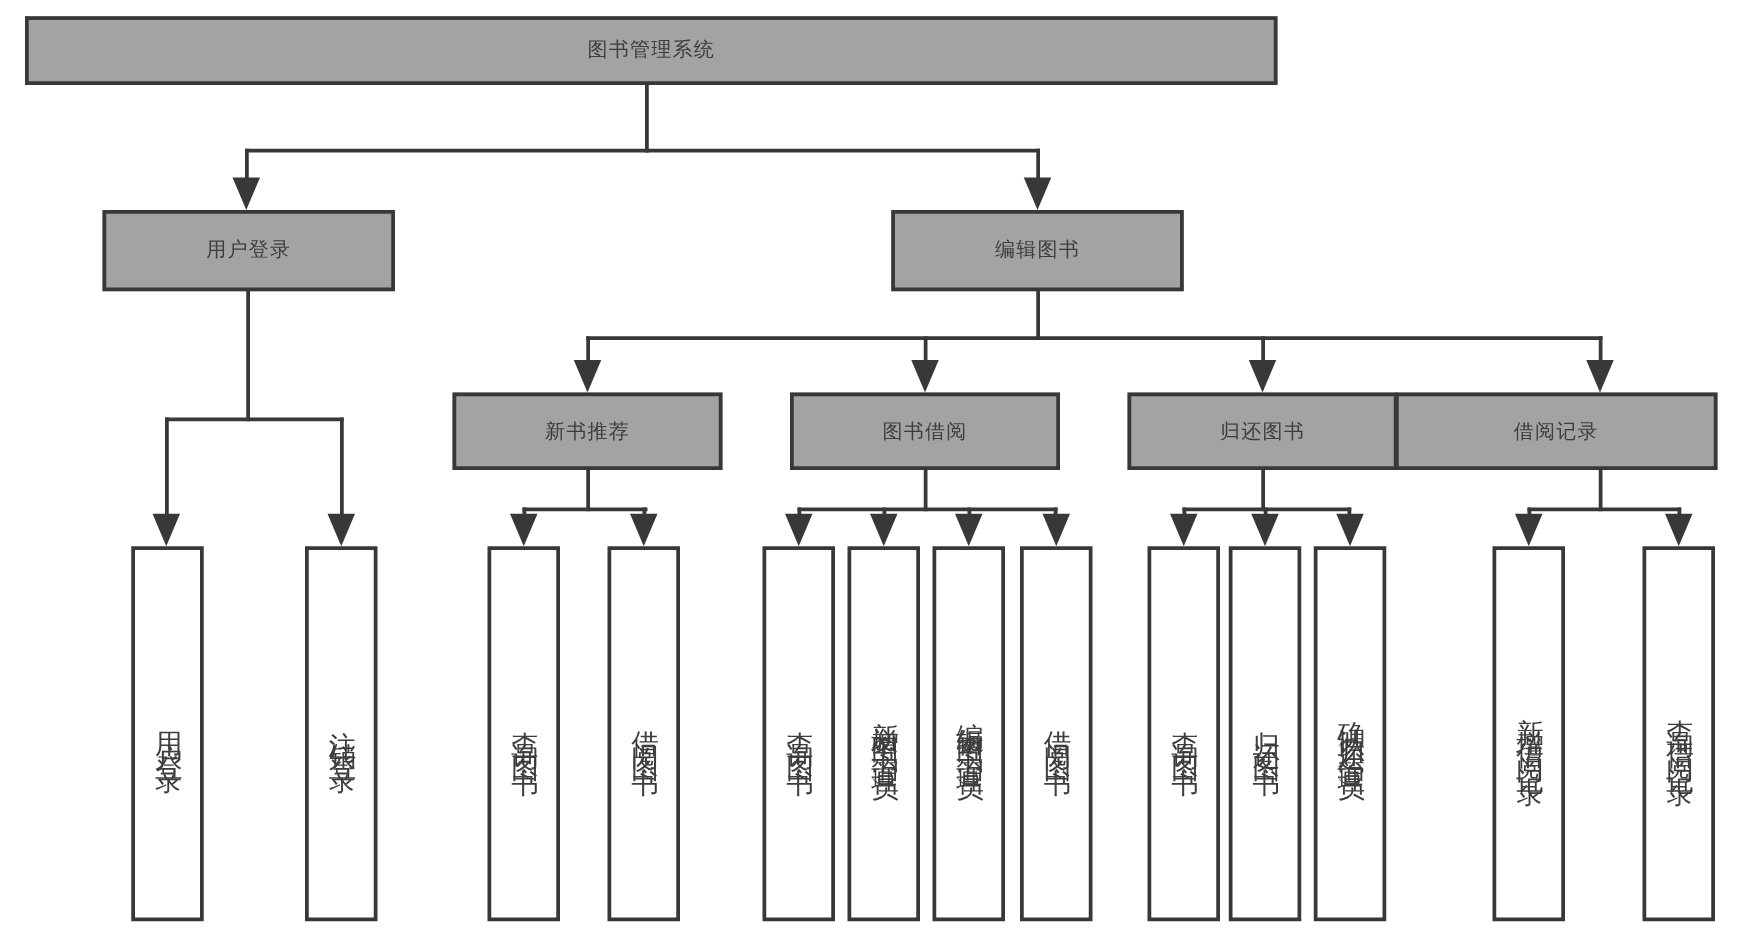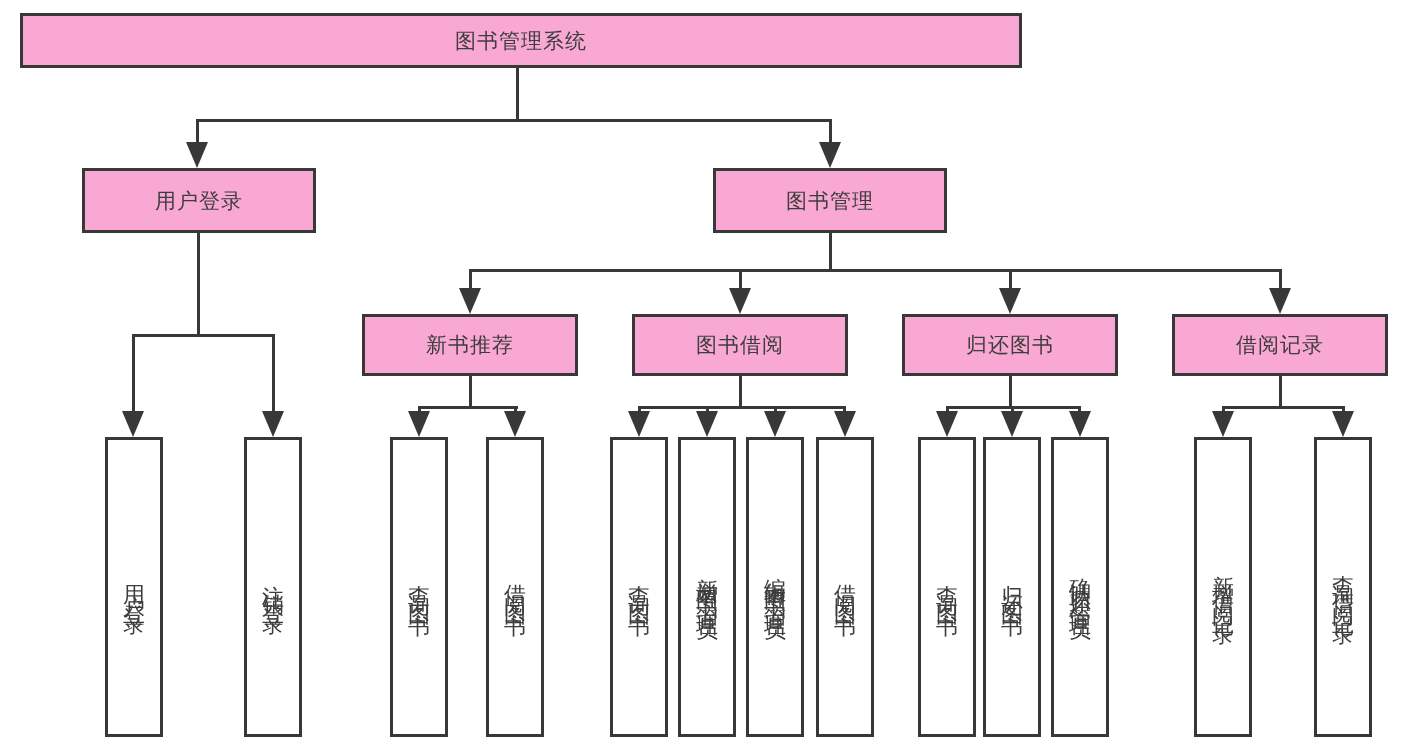--- a/index.html
+++ b/index.html
@@ -8,23 +8,23 @@
     width:1405px;height:747px;
     background:#ffffff;
     font-family:"DejaVu Sans",sans-serif;
     color:#3d3d3d;
     overflow:hidden;
   }
   .box{
     position:absolute;
     box-sizing:border-box;
     border:3px solid #383838;
-    background:#f9a8d4;
+    background:#a3a3a3;
     display:flex;align-items:center;justify-content:center;
-    font-size:21px;
+    font-size:16px;
     letter-spacing:1px;
     white-space:nowrap;
   }
   .vbox{
     position:absolute;
     box-sizing:border-box;
     border:3px solid #383838;
     background:#ffffff;
     width:58px;height:300px;top:437px;
     display:flex;align-items:center;justify-content:center;
@@ -60,21 +60,21 @@
   <div class="box" style="left:20px;top:13px;width:1002px;height:55px">图书管理系统</div>
 
   <div class="vl" style="left:516px;top:66px;height:56px"></div>
   <div class="hl" style="left:196px;top:119px;width:636px"></div>
   <div class="vl" style="left:196px;top:119px;height:28px"></div>
   <div class="vl" style="left:829px;top:119px;height:28px"></div>
   <div class="ar" style="left:186px;top:142px"></div>
   <div class="ar" style="left:819px;top:142px"></div>
 
   <div class="box" style="left:82px;top:168px;width:234px;height:65px">用户登录</div>
-  <div class="box" style="left:713px;top:168px;width:234px;height:65px">图书管理</div>
+  <div class="box" style="left:713px;top:168px;width:234px;height:65px">编辑图书</div>
 
   <div class="vl" style="left:197px;top:231px;height:106px"></div>
   <div class="hl" style="left:132px;top:334px;width:143px"></div>
   <div class="vl" style="left:132px;top:334px;height:80px"></div>
   <div class="vl" style="left:272px;top:334px;height:80px"></div>
   <div class="ar" style="left:122px;top:411px"></div>
   <div class="ar" style="left:262px;top:411px"></div>
 
   <div class="vl" style="left:829px;top:231px;height:41px"></div>
   <div class="hl" style="left:469px;top:269px;width:813px"></div>
@@ -83,21 +83,21 @@
   <div class="vl" style="left:1009px;top:269px;height:24px"></div>
   <div class="vl" style="left:1279px;top:269px;height:24px"></div>
   <div class="ar" style="left:459px;top:288px"></div>
   <div class="ar" style="left:729px;top:288px"></div>
   <div class="ar" style="left:999px;top:288px"></div>
   <div class="ar" style="left:1269px;top:288px"></div>
 
   <div class="box" style="left:632px;top:314px;width:216px;height:62px">图书借阅</div>
   <div class="box" style="left:362px;top:314px;width:216px;height:62px">新书推荐</div>
   <div class="box" style="left:902px;top:314px;width:216px;height:62px">归还图书</div>
-  <div class="box" style="left:1172px;top:314px;width:216px;height:62px">借阅记录</div>
+  <div class="box" style="left:1116px;top:314px;width:258px;height:62px">借阅记录</div>
 
   <div class="vl" style="left:469px;top:374px;height:35px"></div>
   <div class="hl" style="left:418px;top:406px;width:100px"></div>
   <div class="vl" style="left:418px;top:406px;height:9px"></div>
   <div class="vl" style="left:514px;top:406px;height:9px"></div>
   <div class="ar" style="left:408px;top:411px"></div>
   <div class="ar" style="left:504px;top:411px"></div>
 
   <div class="vl" style="left:739px;top:374px;height:35px"></div>
   <div class="hl" style="left:638px;top:406px;width:208px"></div>

